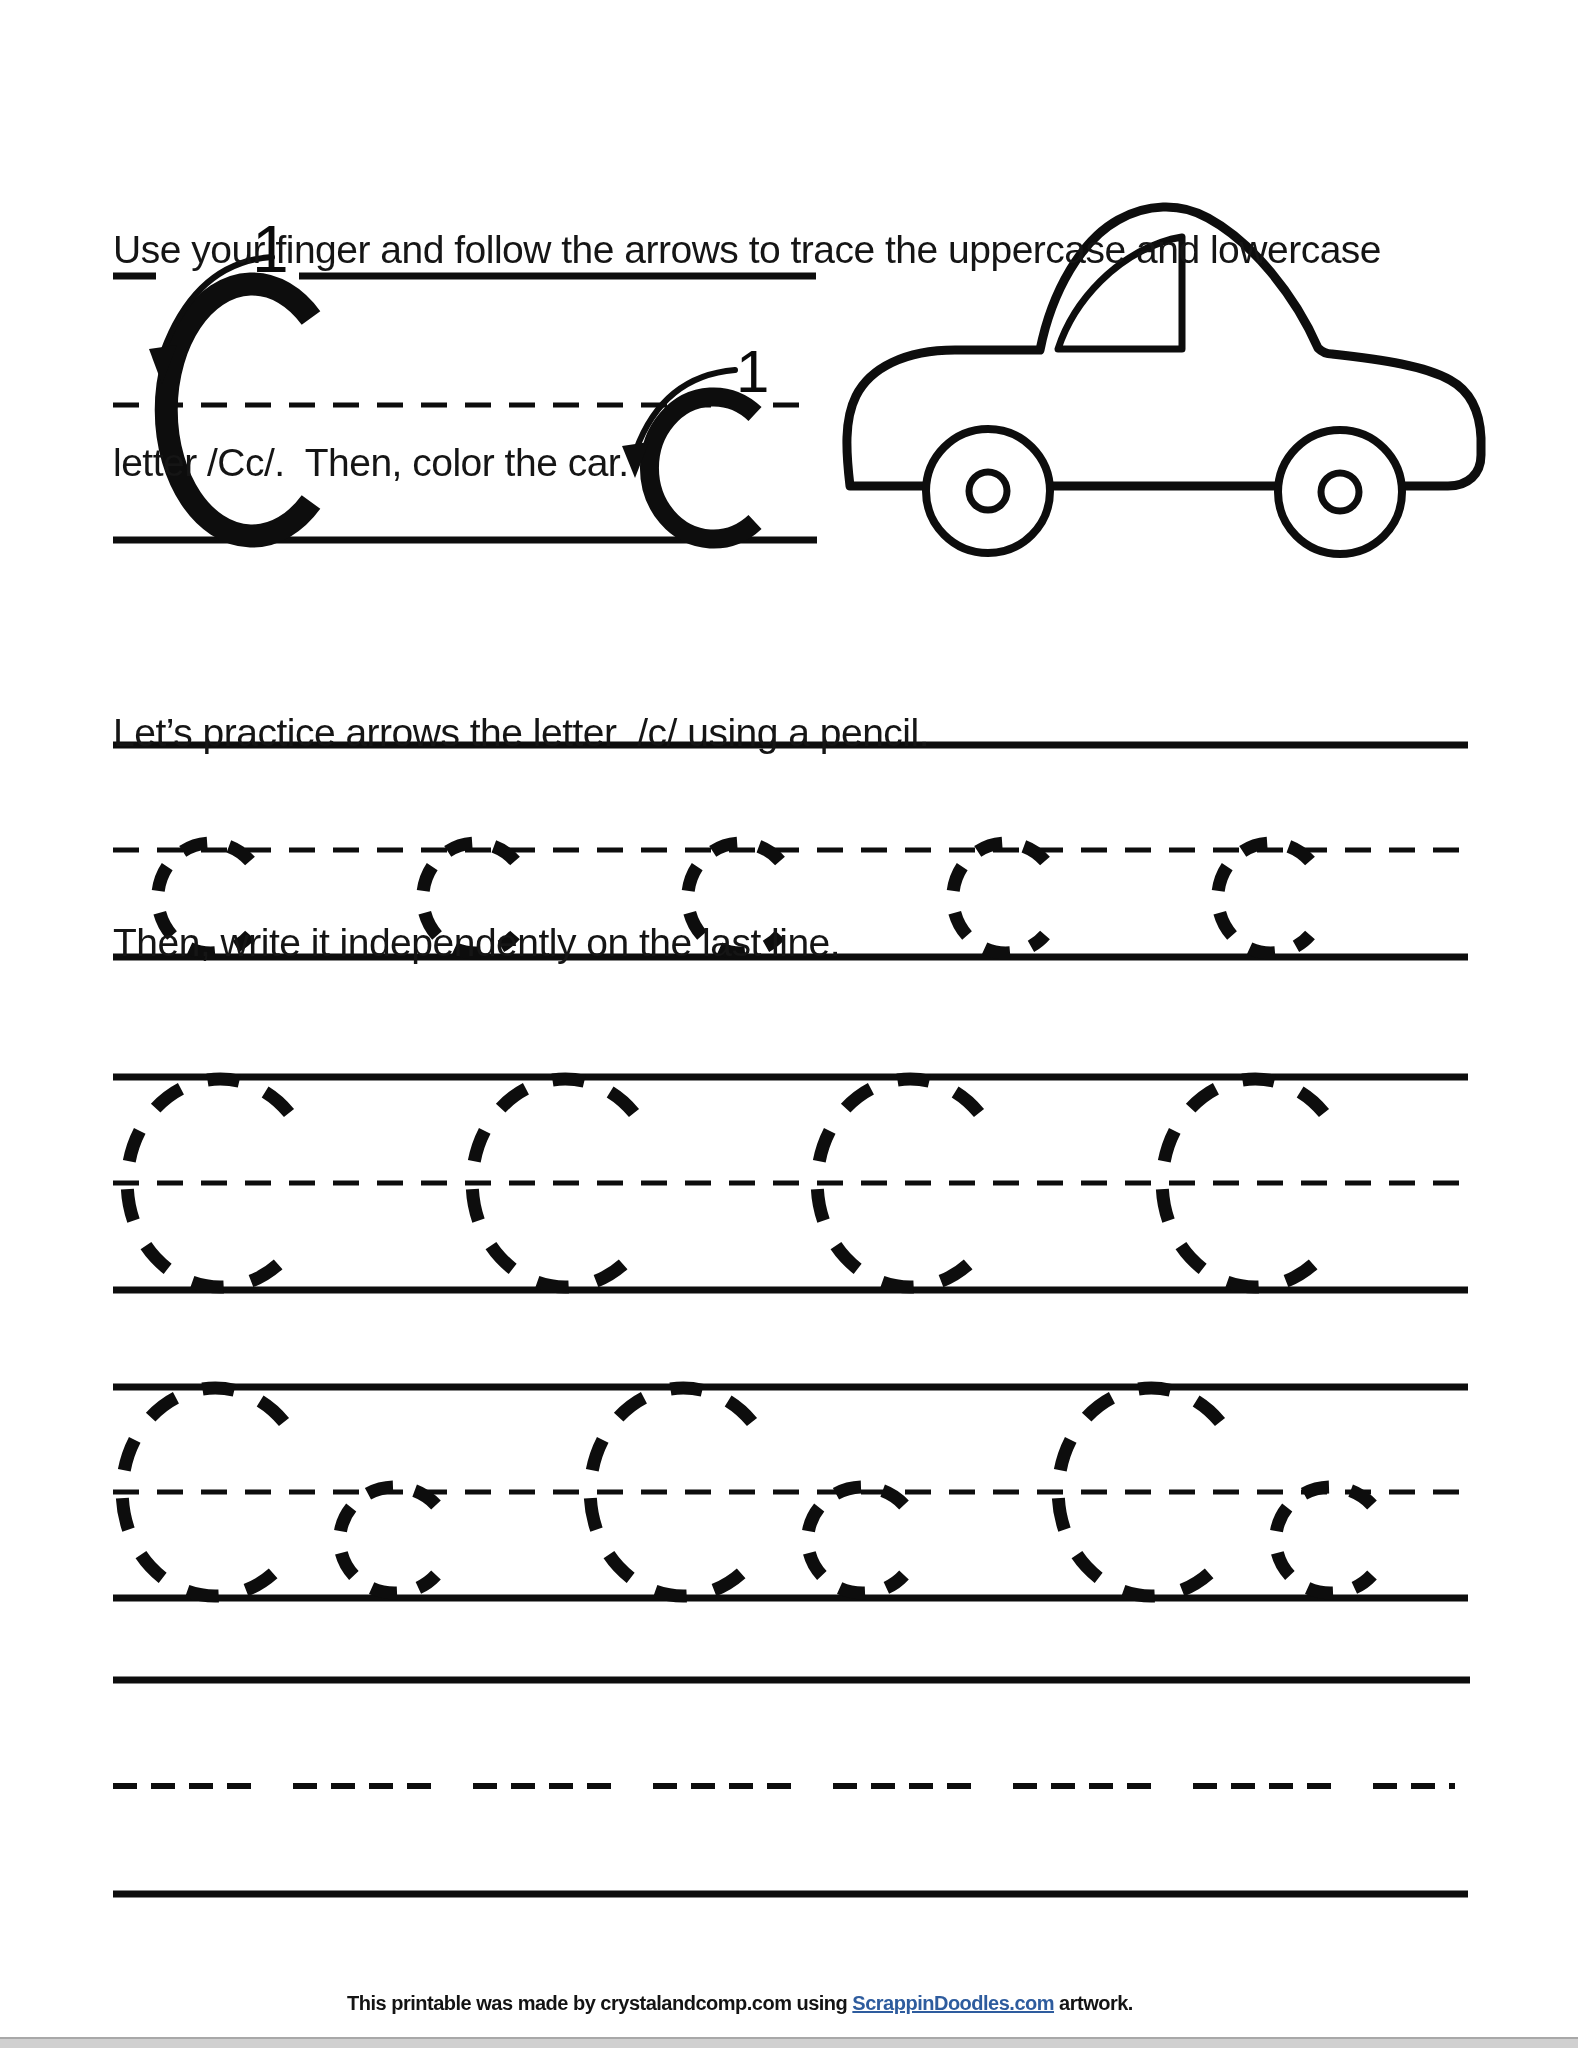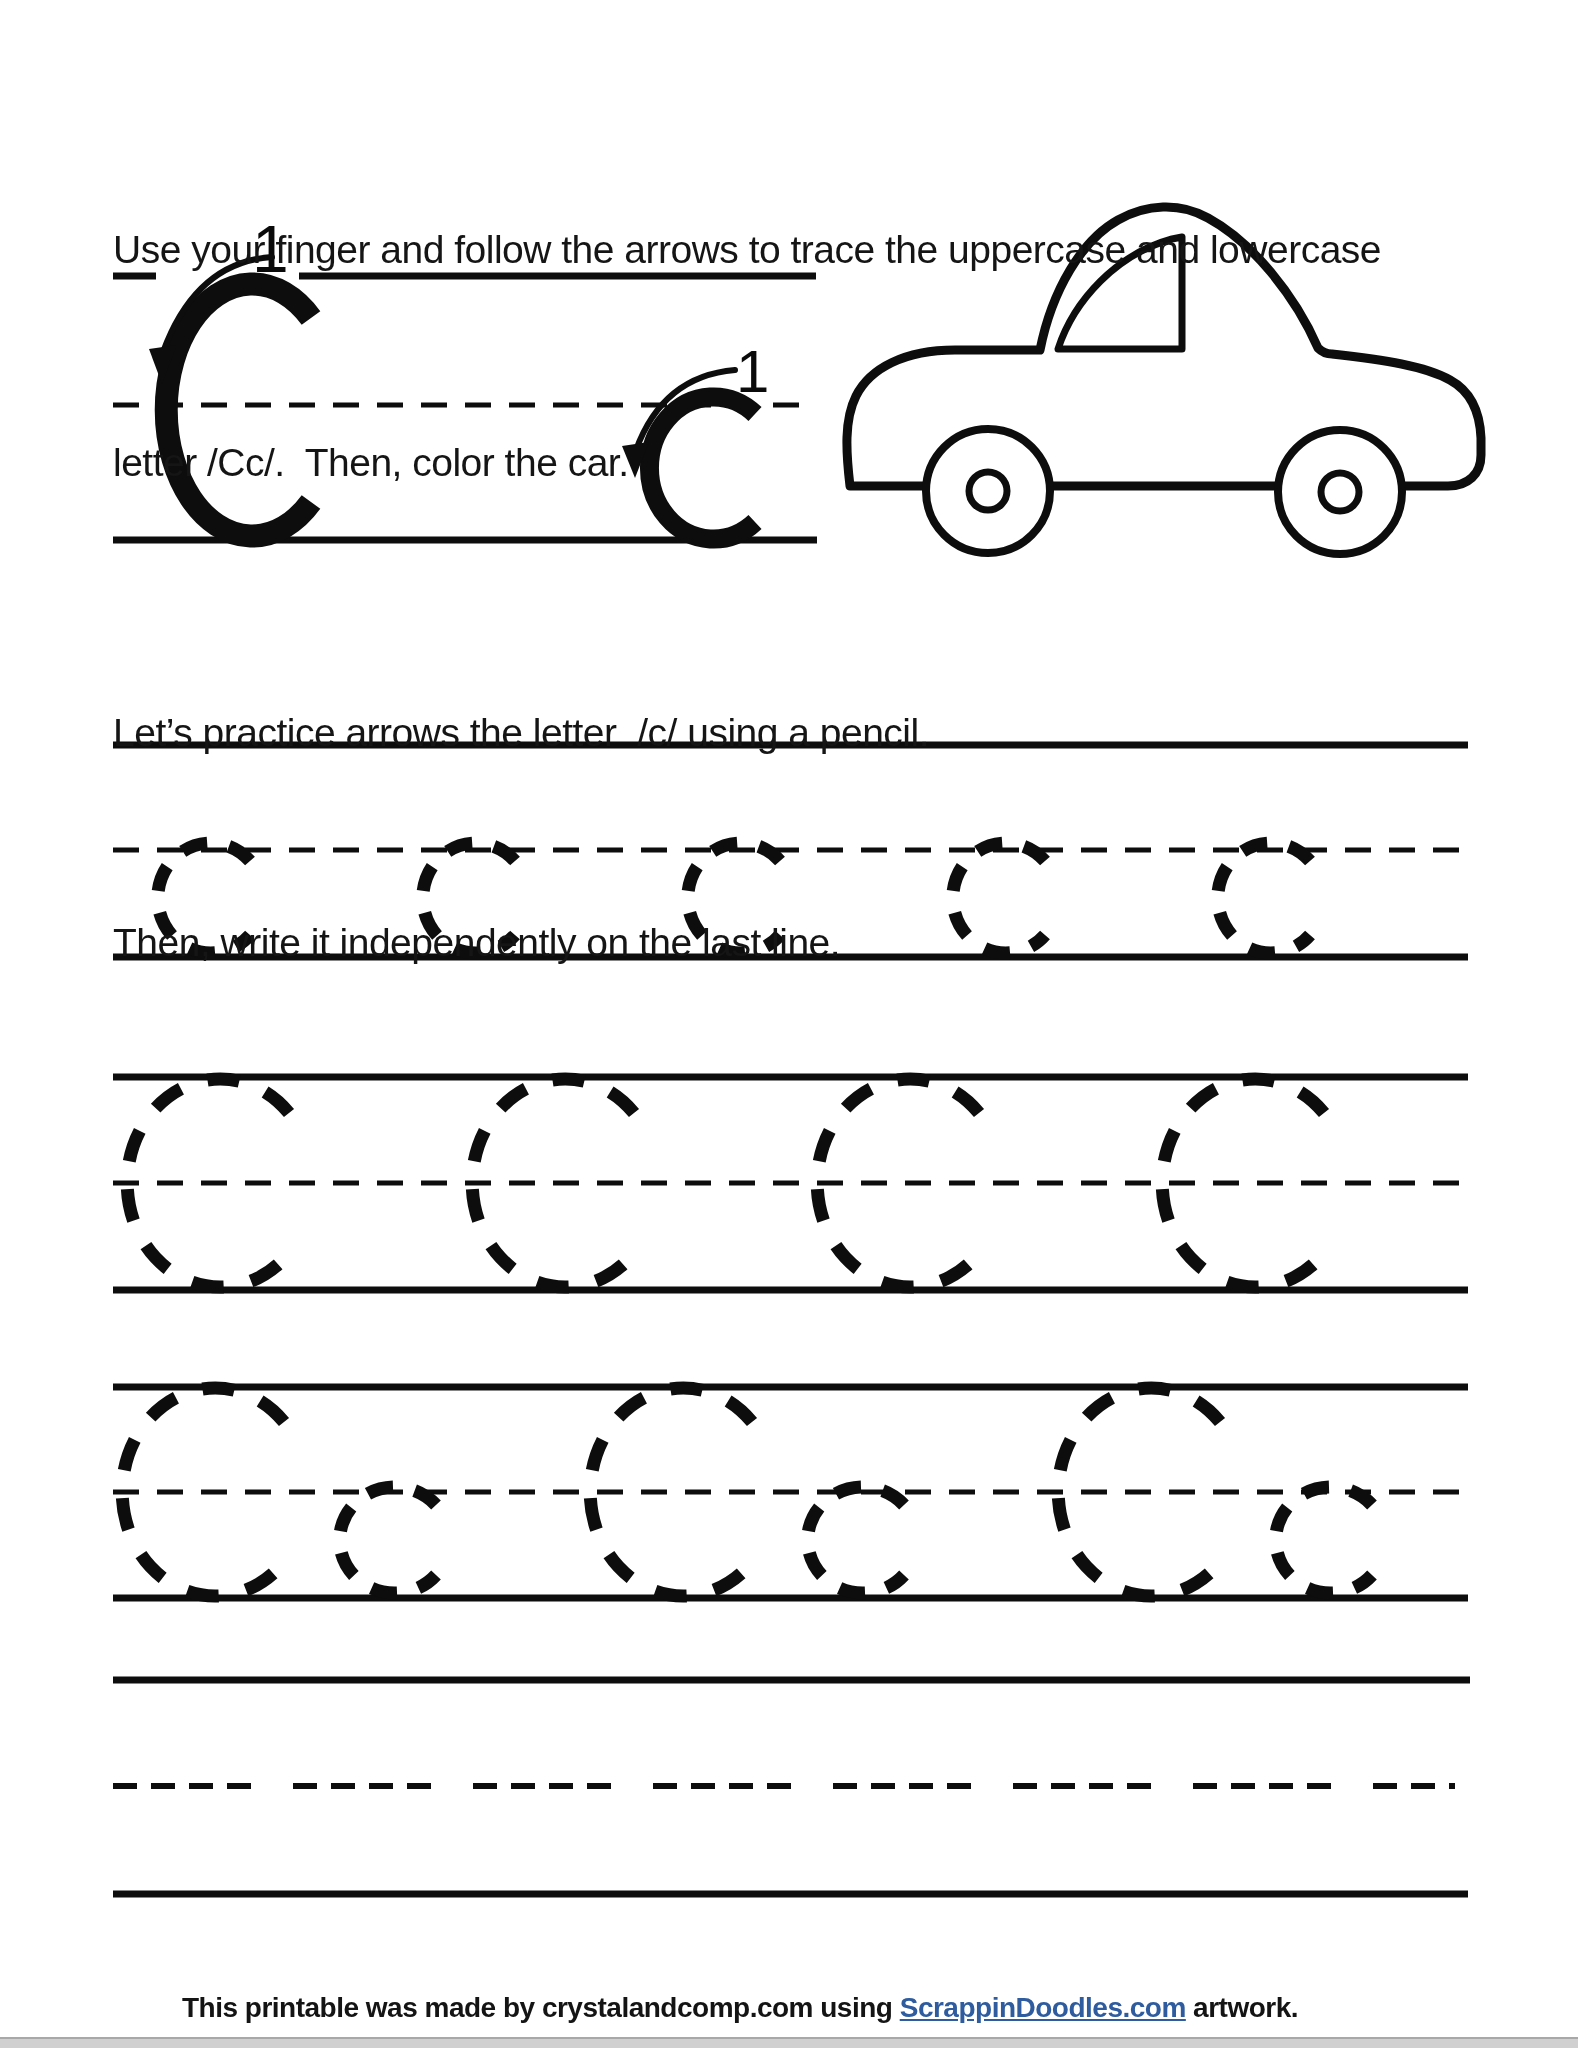--- a/index.html
+++ b/index.html
@@ -32,21 +32,21 @@
   .stroke-num{
     font-family:"Liberation Sans", sans-serif;
     fill:#0a0a0a;
   }
   .footer{
     position:absolute;
     top:1992px;
     left:0;
     width:1480px;
     text-align:center;
-    font-size:28px;
+    font-size:20px;
     font-weight:bold;
     letter-spacing:-0.5px;
     color:#141414;
   }
   .footer .flink{
     color:#2e5c9e;
     text-decoration:underline;
     cursor:pointer;
   }
   .bottom-bar{

